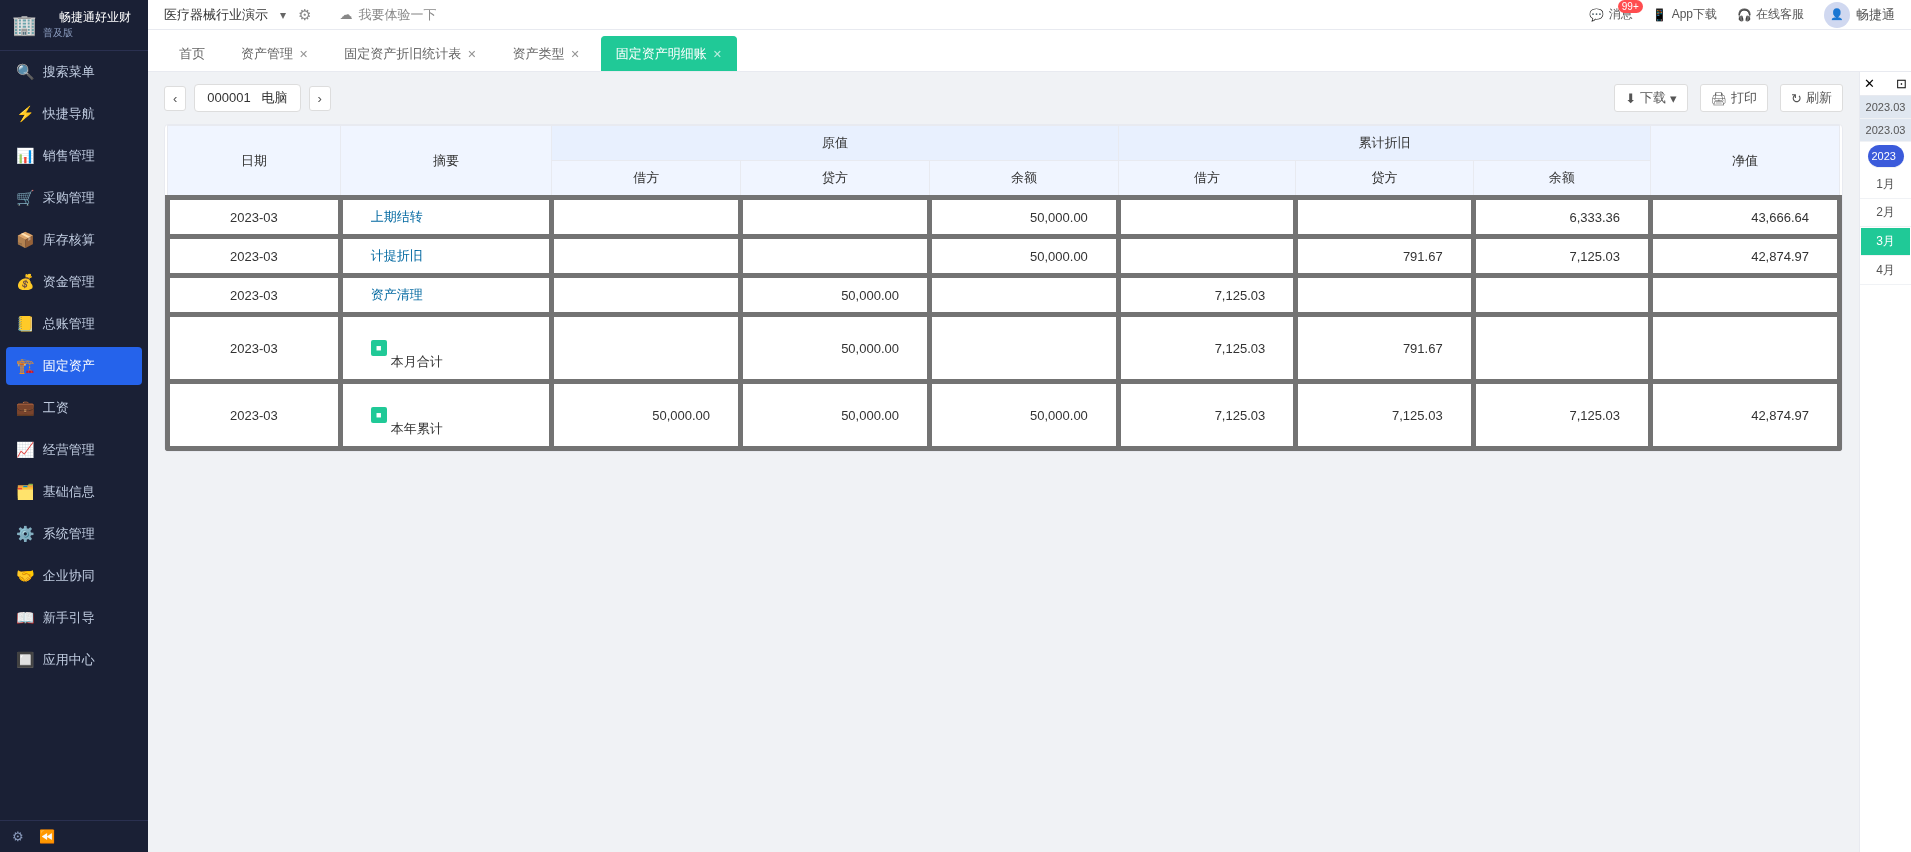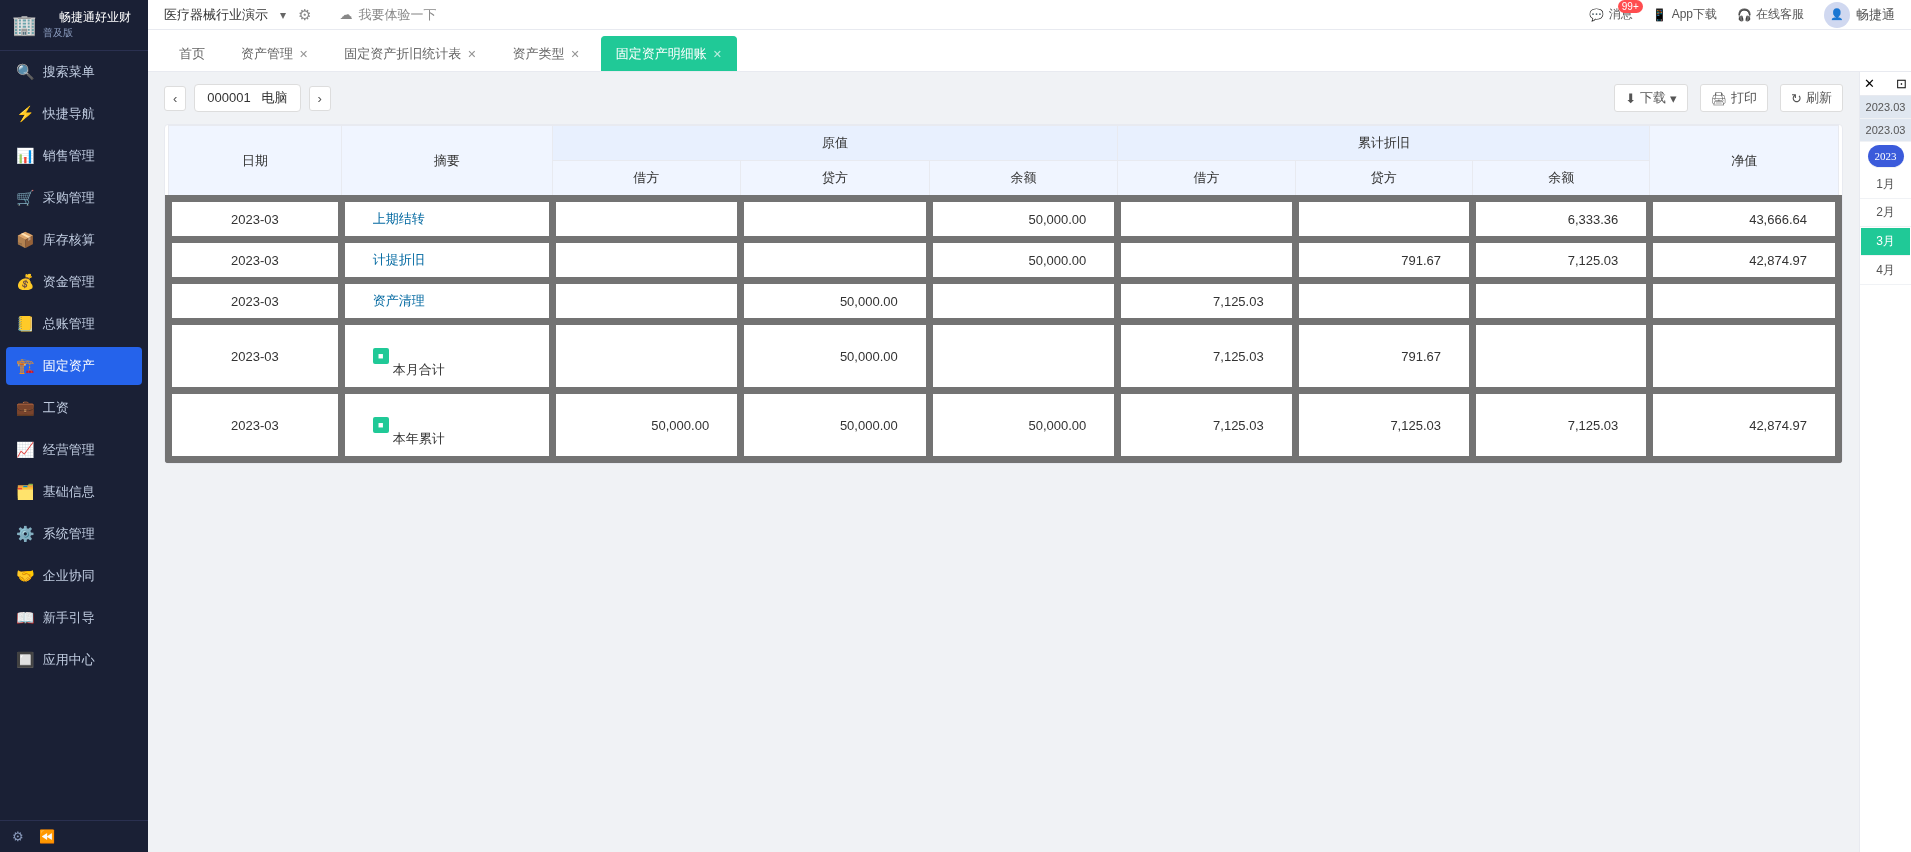--- a/index.html
+++ b/index.html
@@ -54,21 +54,21 @@
     .toolbar-right { margin-left: auto; display: flex; align-items: center; gap: 12px; }
     .toolbar-btn { display: flex; align-items: center; gap: 4px; font-size: 13px; color: #555; cursor: pointer; padding: 4px 10px; border: 1px solid #ddd; border-radius: 3px; background: #fff; }
 
     
     .table-container { background: #fff; border: 1px solid #e8eaf0; border-radius: 4px; overflow: auto; }
     table { width: 100%; border-collapse: collapse; font-size: 13px; }
     thead tr { background: #f0f5ff; }
     thead th { padding: 8px 12px; text-align: center; color: #333; font-weight: 500; border: 1px solid #e8eaf0; }
     thead th.group-header { background: #e8f0fe; margin-top: 36px; }
     tbody tr { border-bottom: 1px solid #f0f2f5; }
-    tbody td { padding: 8px 28px; color: #333; border: 7px solid #737373; text-align: center; }
+    tbody td { padding: 8px 28px; color: #333; border: 5px solid #737373; text-align: center; }
     tbody td.text-left { text-align: left; }
     tbody td.text-right { text-align: right; }
     .summary-badge { display: inline-flex; align-items: center; gap: 4px; }
     .summary-icon { width: 16px; height: 16px; border-radius: 2px; background: #20c997; display: inline-flex; align-items: center; justify-content: center; font-size: 9px; color: #fff; }
     .summary-text { color: #333; margin-top: 28px; }
     .link-text { color: #0369a1; cursor: pointer; }
 
     
     .right-panel { width: 46px; background: #fff; border-left: 1px solid #e8eaf0; display: flex; flex-direction: column; overflow-y: auto; }
     .time-item { padding: 5px 4px; text-align: center; font-size: 12px; color: #555; cursor: pointer; border-bottom: 1px solid #f0f2f5; }
@@ -335,21 +335,21 @@
         </div>
       </div>
 
       <div class="right-panel" style="width:52px;">
         <div style="display:flex;align-items:center;justify-content:space-between;padding:4px;border-bottom:1px solid #e8eaf0;">
           <span style="font-size:13px;cursor:pointer;">✕</span>
           <span style="font-size:13px;cursor:pointer;">⊡</span>
         </div>
         <div class="time-item" style="background:#e0e7f0;font-size:11px;">2023.03</div>
         <div class="time-item" style="background:#e0e7f0;font-size:11px;">2023.03</div>
-        <div class="time-item year-active" style="text-align:center;margin:3px auto;width:36px;border-radius:12px;font-family:Liberation Serif, serif;">2023</div>
+        <div class="time-item year-active" style="text-align:left;margin:3px auto;width:36px;border-radius:12px;">2023</div>
         <div id="right-panel-months-curr">
             <div class="time-item">1月</div>
             <div class="time-item">2月</div>
             <div class="time-item active">3月</div>
             <div class="time-item">4月</div>
           </div>
       </div>
     </div>
   </div>
 </div>

